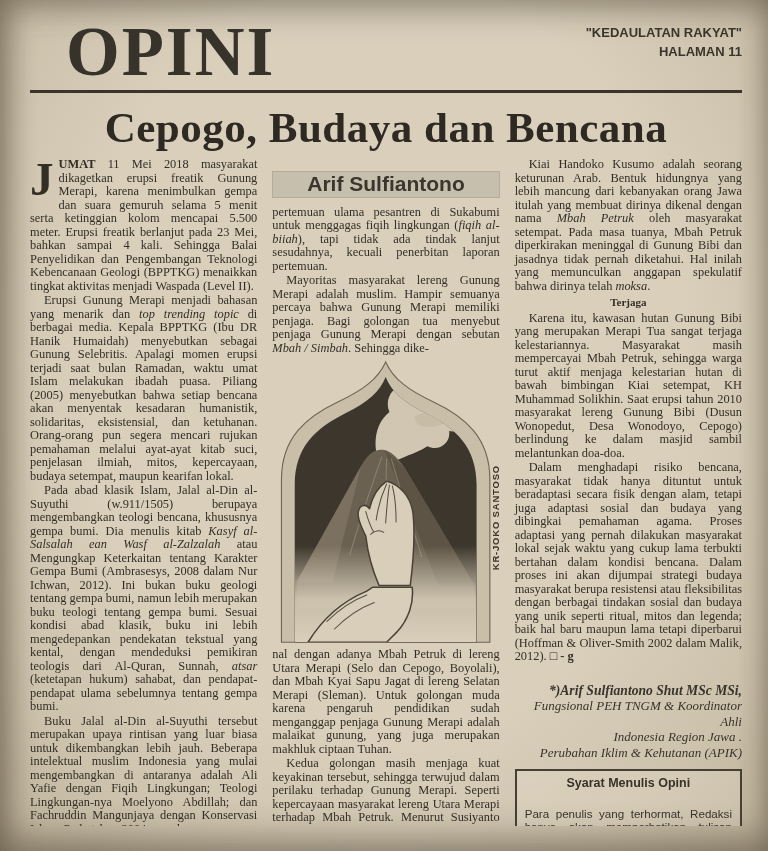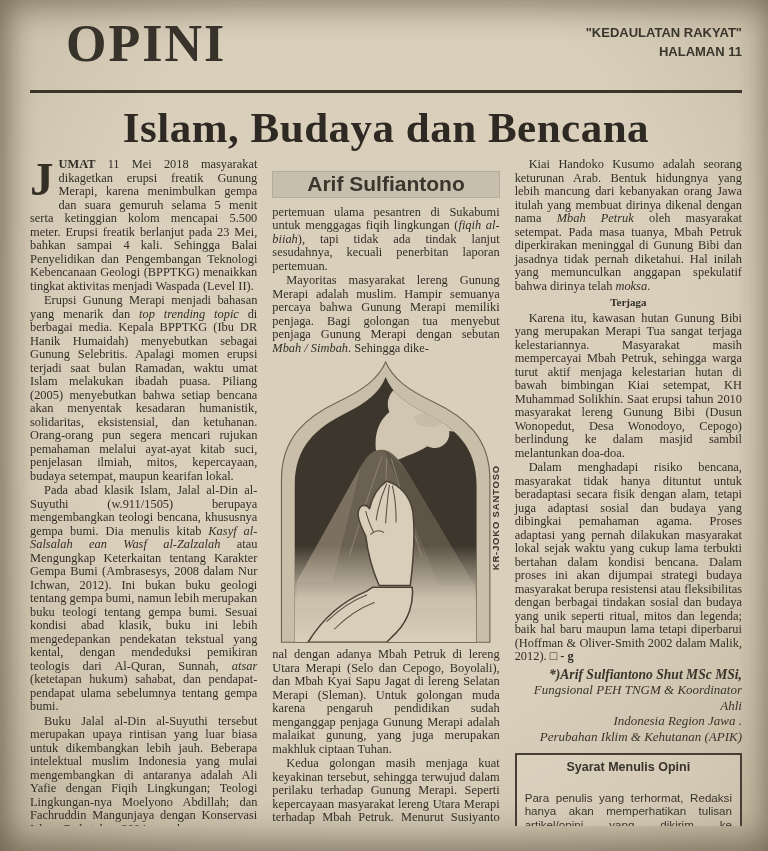--- a/index.html
+++ b/index.html
@@ -14,21 +14,21 @@
     position:relative; width:768px; height:851px;
     padding:12px 26px 14px 30px;
     background:radial-gradient(ellipse at 50% 42%, #d9cfbb 55%, #cdc2ac 80%, #bdb19a 100%);
     box-shadow:inset 0 14px 28px rgba(55,45,30,.28), inset 0 -18px 30px rgba(55,45,30,.30), inset 14px 0 26px rgba(55,45,30,.18);
     color:#332f27;
   }
   
   .masthead { display:flex; justify-content:space-between; align-items:flex-start; height:74px; }
   .section-title {
     margin-left:36px; margin-top:6px;
-    font-family:"Liberation Serif",serif; font-size:52px; font-weight:600;
+    font-family:"Liberation Serif",serif; font-size:69px; font-weight:600;
     letter-spacing:2px; color:#38332a; line-height:1;
   }
   .mast-right {
     margin-top:12px; text-align:right;
     font-family:"Liberation Sans","DejaVu Sans",sans-serif;
     font-weight:700; font-size:13px; line-height:1.45; color:#3a352c;
   }
   .rule { border-bottom:3px solid #3a342b; margin-top:4px; }
   
   .headline {
@@ -58,21 +58,21 @@
   
   .illus { position:relative; margin:5px 0 4px; padding:0; }
   .illus svg { display:block; width:100%; height:auto; }
   .illus-credit {
     position:absolute; right:-3px; bottom:26%;
     writing-mode:vertical-rl; transform:rotate(180deg);
     font-family:"Liberation Sans","DejaVu Sans",sans-serif;
     font-weight:700; font-size:9.5px; letter-spacing:.8px; color:#3a342b;
   }
   
-  .credit-lines { margin-top:3px; text-align:right; font-style:italic; font-size:13px; line-height:15.5px; color:#39342b; }
+  .credit-lines { margin-top:19px; text-align:right; font-style:italic; font-size:13px; line-height:15.5px; color:#39342b; }
   .credit-lines .l0 { font-weight:700; font-size:13.6px; }
   
   .opinion-box {
     margin-top:9px; border:2px solid #473f33; padding:6px 8px 8px;
     font-family:"Liberation Sans","DejaVu Sans",sans-serif;
     background:rgba(235,227,210,.25);
   }
   .opinion-box .box-title { text-align:center; font-weight:700; font-size:12.5px; margin-bottom:16px; color:#38332a; }
   .opinion-box .box-body { font-size:11.6px; line-height:13.8px; text-align:justify; text-indent:0; color:#3a352c; }
 </style>
@@ -84,21 +84,21 @@
   <header class="masthead">
     <div class="section-title">OPINI</div>
     <div class="mast-right">
       <div>"KEDAULATAN RAKYAT"</div>
       <div>HALAMAN 11</div>
     </div>
   </header>
 
   <div class="rule"></div>
 
-  <h1 class="headline">Islam, Budaya dan Bencana</h1>
+  <h1 class="headline">Cepogo, Budaya dan Bencana</h1>
 
   <div class="columns">
 
     <div class="col">
       <p class="para no-indent"><span class="dropcap">J</span><span><span class="bd">UMAT</span><span> 11 Mei 2018 masyarakat dikagetkan erupsi freatik Gunung Merapi, karena menimbulkan gempa dan suara gemuruh selama 5 menit serta ketinggian kolom mencapai 5.500 meter. Erupsi freatik berlanjut pada 23 Mei, bahkan sampai 4 kali. Sehingga Balai Penyelidikan dan Pengembangan Teknologi Kebencanaan Geologi (BPPTKG) menaikkan tingkat aktivitas menjadi Waspada (Level II).</span></span></p>
       <p class="para"><span>Erupsi Gunung Merapi menjadi bahasan yang menarik dan </span><span class="it">top trending topic</span><span> di berbagai media. Kepala BPPTKG (Ibu DR Hanik Humaidah) menyebutkan sebagai Gunung Selebritis. Apalagi momen erupsi terjadi saat bulan Ramadan, waktu umat Islam melakukan ibadah puasa. Piliang (2005) menyebutkan bahwa setiap bencana akan menyentak kesadaran humanistik, solidaritas, eksistensial, dan ketuhanan. Orang-orang pun segera mencari rujukan pemahaman melalui ayat-ayat kitab suci, penjelasan ilmiah, mitos, kepercayaan, budaya setempat, maupun kearifan lokal.</span></p>
       <p class="para"><span>Pada abad klasik Islam, Jalal al-Din al-Suyuthi (w.911/1505) berupaya mengembangkan teologi bencana, khususnya gempa bumi. Dia menulis kitab </span><span class="it">Kasyf al-Salsalah ean Wasf al-Zalzalah</span><span> atau Mengungkap Keterkaitan tentang Karakter Gempa Bumi (Ambrasesys, 2008 dalam Nur Ichwan, 2012). Ini bukan buku geologi tentang gempa bumi, namun lebih merupakan buku teologi tentang gempa bumi. Sesuai kondisi abad klasik, buku ini lebih mengedepankan pendekatan tekstual yang kental, dengan mendeduksi pemikiran teologis dari Al-Quran, Sunnah, </span><span class="it">atsar</span><span> (ketetapan hukum) sahabat, dan pendapat-pendapat ulama sebelumnya tentang gempa bumi.</span></p>
       <p class="para"><span>Buku Jalal al-Din al-Suyuthi tersebut merupakan upaya rintisan yang luar biasa untuk dikembangkan lebih jauh. Beberapa intelektual muslim Indonesia yang mulai mengembangkan di antaranya adalah Ali Yafie dengan Fiqih Lingkungan; Teologi Lingkungan-nya Moelyono Abdillah; dan Fachruddin Mangunjaya dengan Konservasi Islam. Pada tahun 2004 pernah</span></p>
     </div>
 

